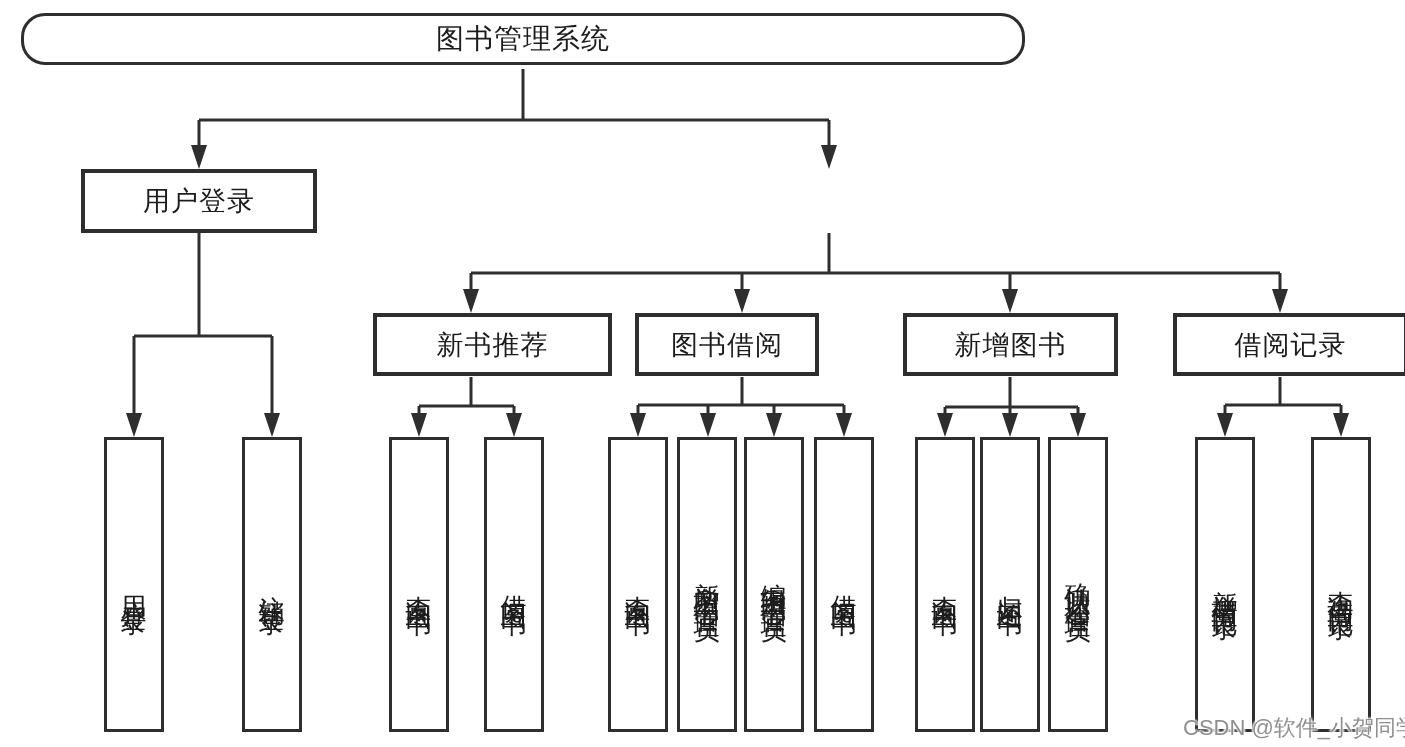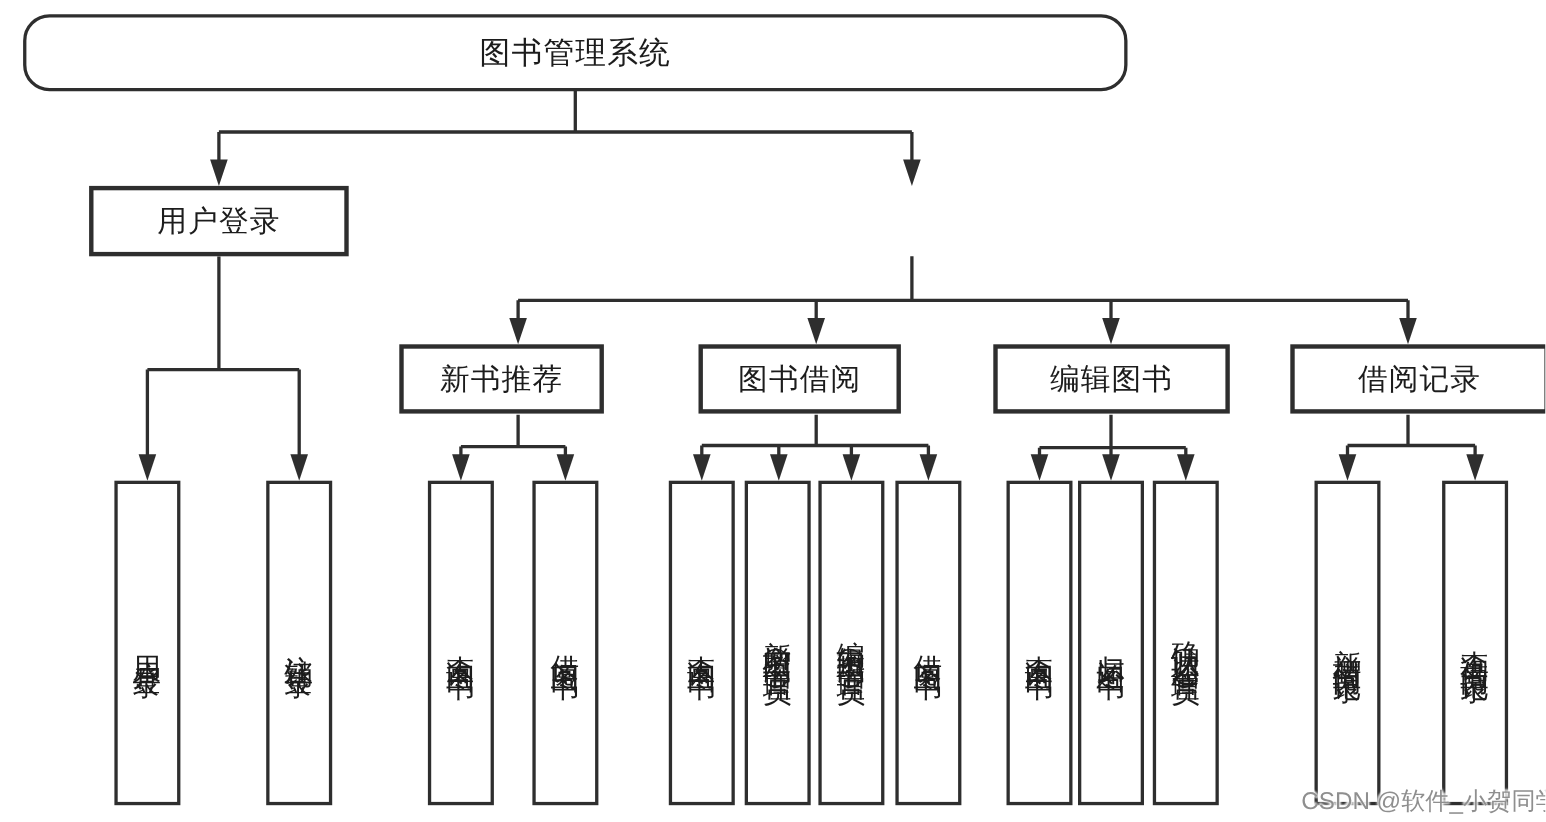--- a/index.html
+++ b/index.html
@@ -98,36 +98,36 @@
     <path d="M1010 377 V407 M945 407 H1078 M945 407 V415 M1010 407 V415 M1078 407 V415"></path>
     <polygon fill="currentColor" stroke="none" points="937,413 953,413 945,437"></polygon>
     <polygon fill="currentColor" stroke="none" points="1002,413 1018,413 1010,437"></polygon>
     <polygon fill="currentColor" stroke="none" points="1070,413 1086,413 1078,437"></polygon>
 
     <path d="M1280 377 V405 M1225 405 H1341 M1225 405 V415 M1341 405 V415"></path>
     <polygon fill="currentColor" stroke="none" points="1217,413 1233,413 1225,437"></polygon>
     <polygon fill="currentColor" stroke="none" points="1333,413 1349,413 1341,437"></polygon>
   </svg>
 
-  <div class="node root" style="left:21px;top:13px;width:1004px;height:70px;border-radius:24px;">
+  <div class="node root" style="left:21px;top:13px;width:1004px;height:52px;border-radius:24px;">
     <span class="hlabel">图书管理系统</span>
   </div>
 
   <div class="node lvl2" style="left:81px;top:169px;width:236px;height:64px;">
     <span class="hlabel">用户登录</span>
   </div>
 
-  <div class="node lvl3" style="left:363px;top:313px;width:186px;height:63px;">
+  <div class="node lvl3" style="left:373px;top:313px;width:239px;height:63px;">
     <span class="hlabel">新书推荐</span>
   </div>
   <div class="node lvl3" style="left:635px;top:313px;width:184px;height:63px;">
     <span class="hlabel">图书借阅</span>
   </div>
   <div class="node lvl3" style="left:903px;top:313px;width:215px;height:63px;">
-    <span class="hlabel">编辑图书</span>
+    <span class="hlabel">新增图书</span>
   </div>
   <div class="node lvl3" style="left:1173px;top:313px;width:235px;height:63px;">
     <span class="hlabel">借阅记录</span>
   </div>
 
   <div class="leaf" style="left:104px;">
     <span class="vlabel">用户登录</span>
   </div>
   <div class="leaf" style="left:242px;">
     <span class="vlabel">注销登录</span>

